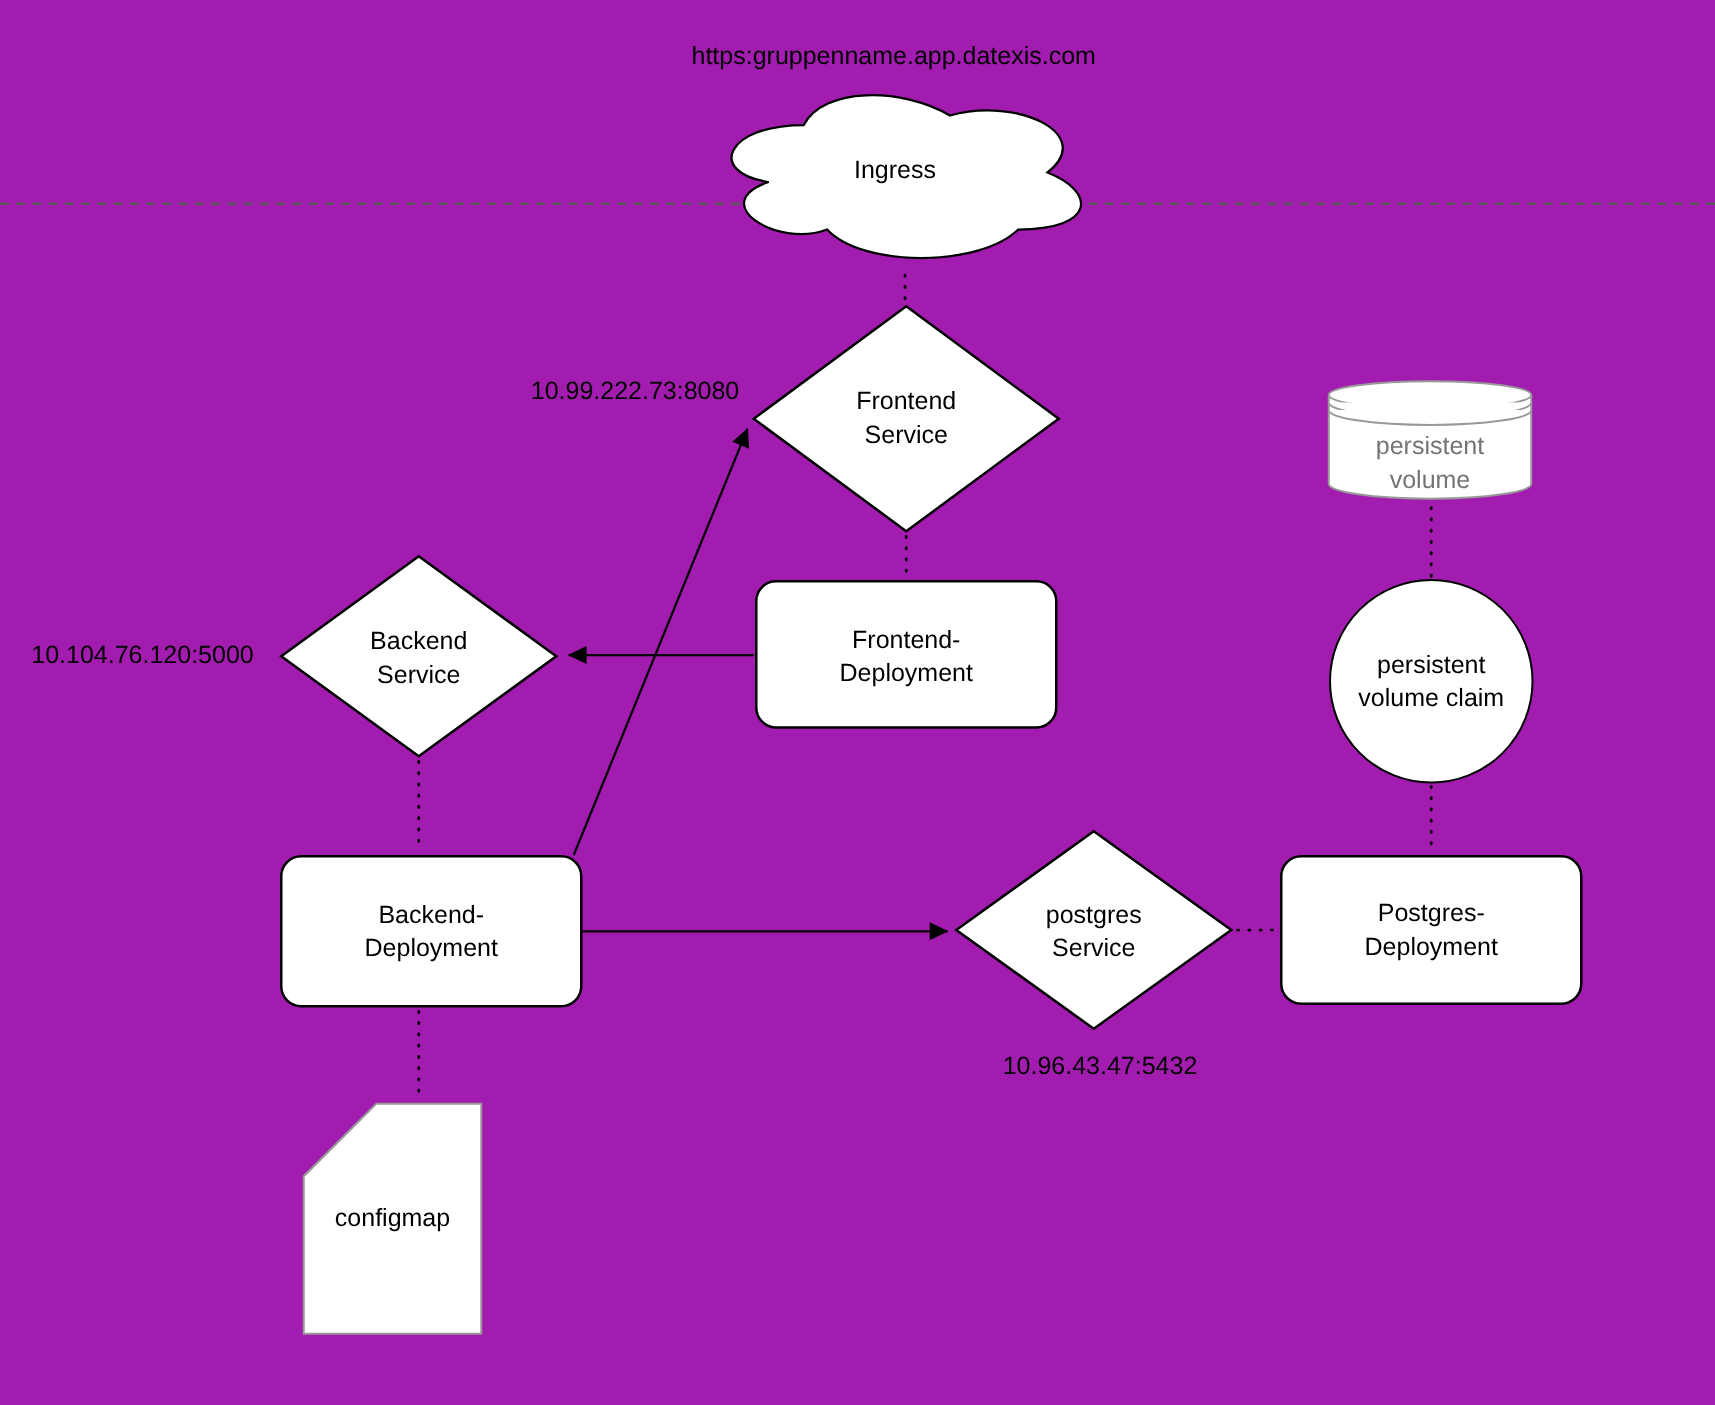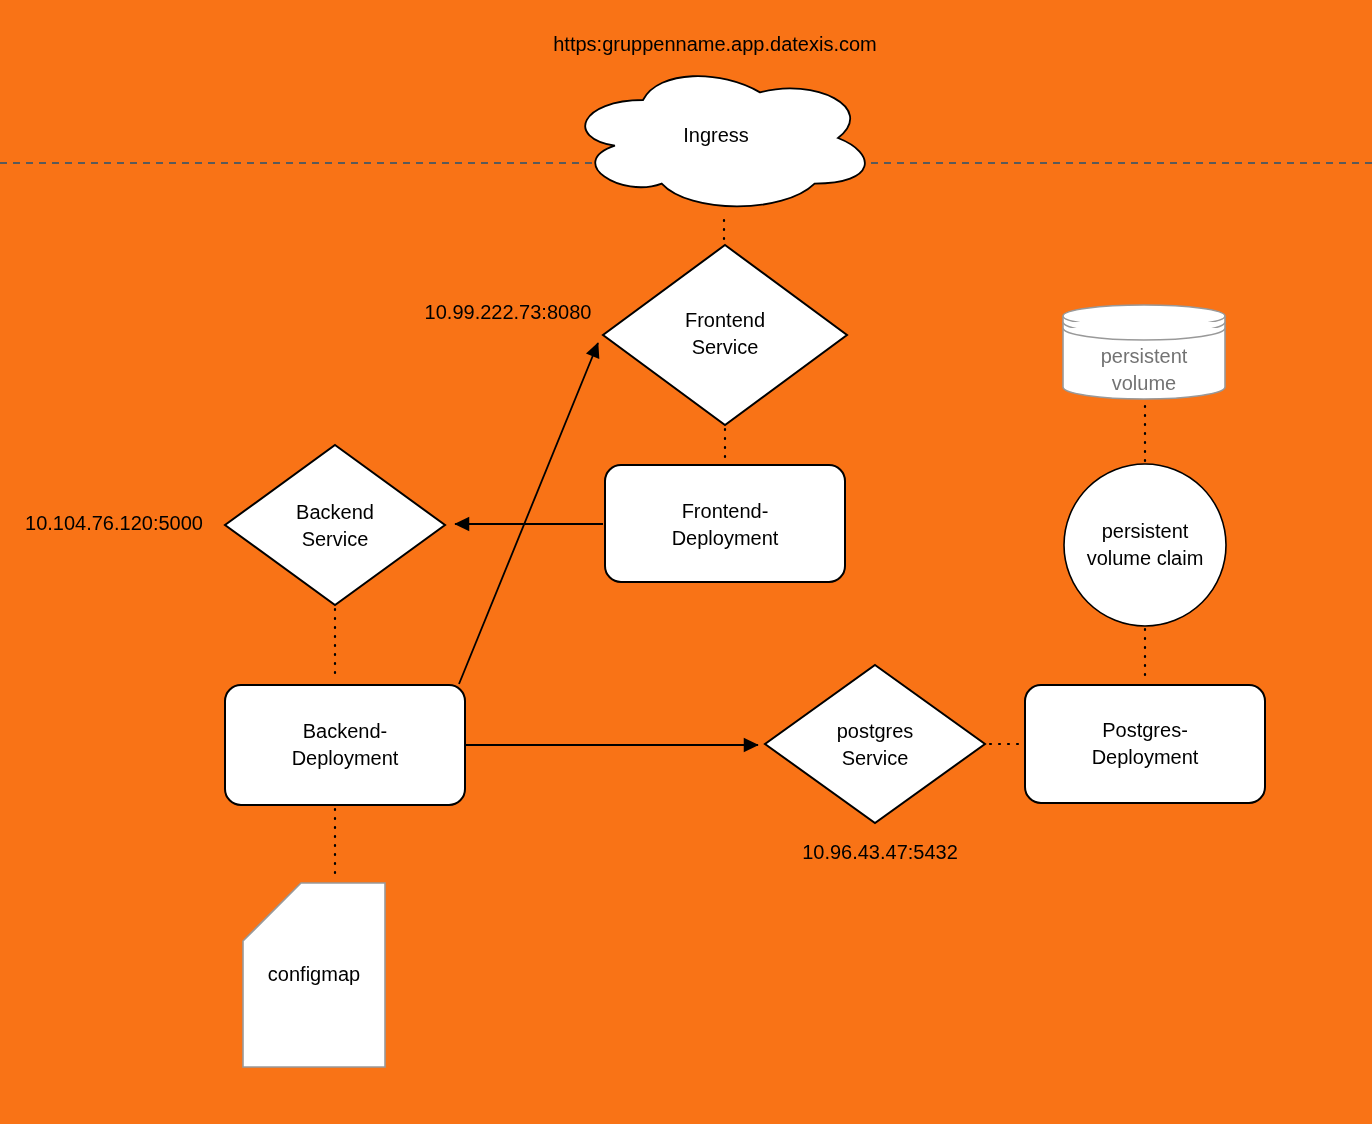--- a/index.html
+++ b/index.html
@@ -5,21 +5,21 @@
   html, body {
     margin: 0;
     padding: 0;
     background: #ffffff;
     font-family: "Liberation Sans", sans-serif;
   }
   .canvas {
     position: relative;
     width: 1372px;
     height: 1124px;
-    background: #f97316;
+    background: #a21caf;
     overflow: hidden;
   }
   svg { display: block; }
   text.label {
     font-family: "Liberation Sans", sans-serif;
     font-size: 20px;
     fill: #000000;
   }
   text.muted { fill: #737373; }
   .shape   { fill: #ffffff; stroke: #000000; stroke-width: 2; }

